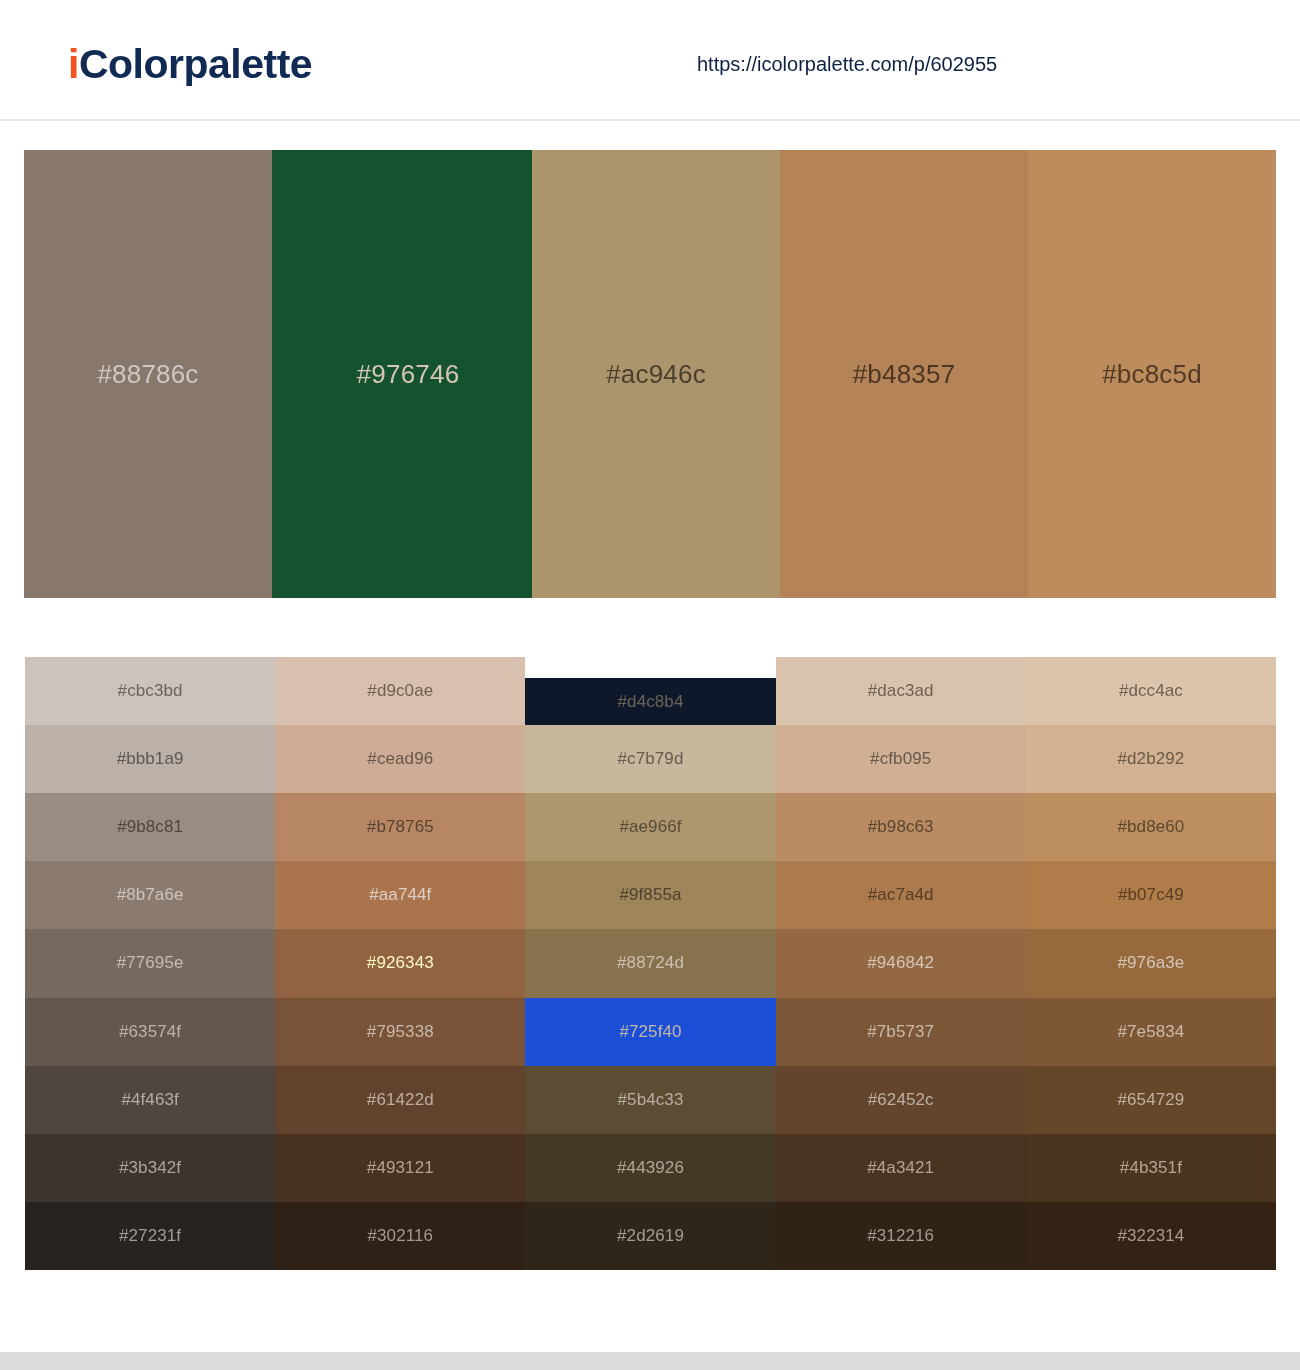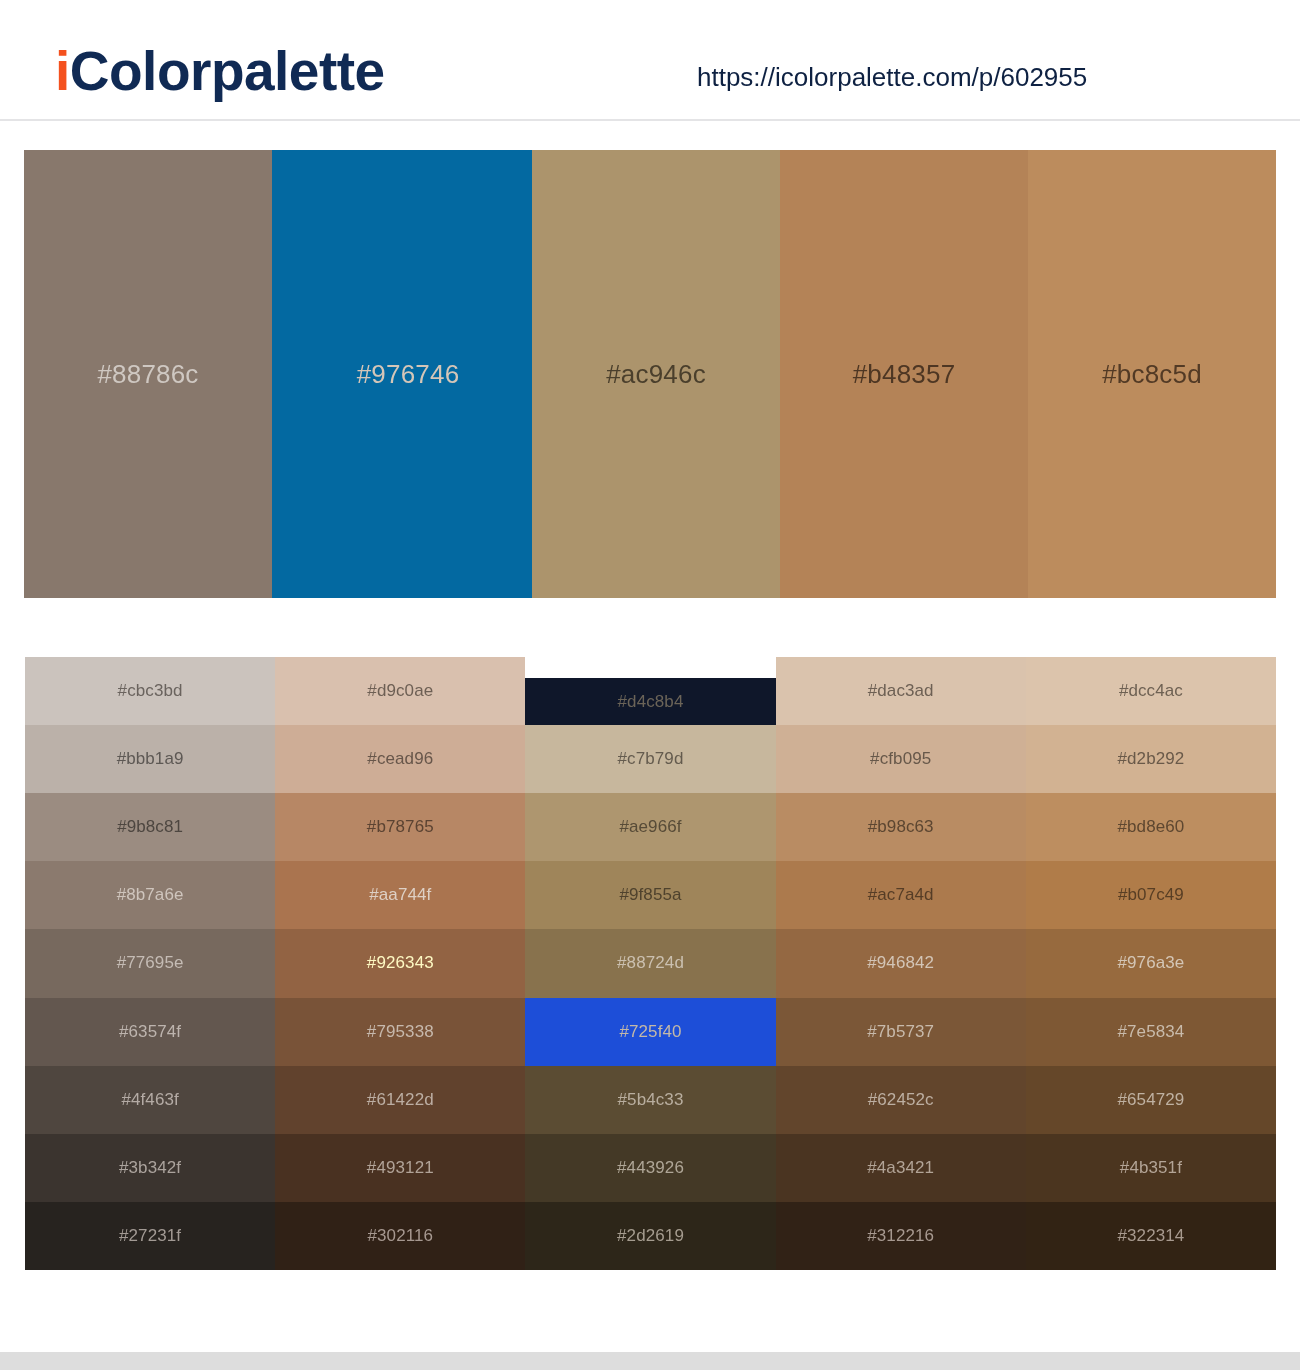--- a/index.html
+++ b/index.html
@@ -26,39 +26,39 @@
     top: 0;
     left: 0;
     width: 1300px;
     height: 121px;
     background: #ffffff;
     border-bottom: 2px solid #e4e4e6;
     box-sizing: border-box;
   }
   .logo {
     position: absolute;
-    left: 55px;
+    left: 68px;
     top: 44px;
-    font-size: 55px;
+    font-size: 41px;
     font-weight: bold;
     letter-spacing: -0.5px;
     line-height: 1;
     white-space: nowrap;
   }
   .logo .logo-i {
     color: #f4511e;
   }
   .logo .logo-rest {
     color: #102a54;
   }
   .page-url {
     position: absolute;
     left: 697px;
-    top: 64px;
-    font-size: 26px;
+    top: 54px;
+    font-size: 20px;
     color: #0e2142;
     line-height: 1;
     white-space: nowrap;
   }
 
   
   .main-strip {
     position: absolute;
     left: 24px;
     top: 150px;
@@ -117,21 +117,21 @@
 
   <div class="header">
     <div class="logo"><span class="logo-i">i</span><span class="logo-rest">Colorpalette</span></div>
     <div class="page-url">https://icolorpalette.com/p/602955</div>
   </div>
 
   <div class="main-strip">
       <div class="main-swatch" style="background: rgb(136, 120, 108);">
         <span style="color: rgb(207, 200, 194);">#88786c</span>
       </div>
-      <div class="main-swatch" style="background: #0369a1; padding-left: 12px;">
+      <div class="main-swatch" style="background: #14532d; padding-left: 12px;">
         <span style="color: rgb(213, 198, 184);">#976746</span>
       </div>
       <div class="main-swatch" style="background: rgb(172, 148, 108);">
         <span style="color: rgb(74, 63, 44);">#ac946c</span>
       </div>
       <div class="main-swatch" style="background: rgb(180, 131, 87);">
         <span style="color: rgb(77, 54, 35);">#b48357</span>
       </div>
       <div class="main-swatch" style="background: rgb(188, 140, 93);">
         <span style="color: rgb(82, 58, 37);">#bc8c5d</span>

